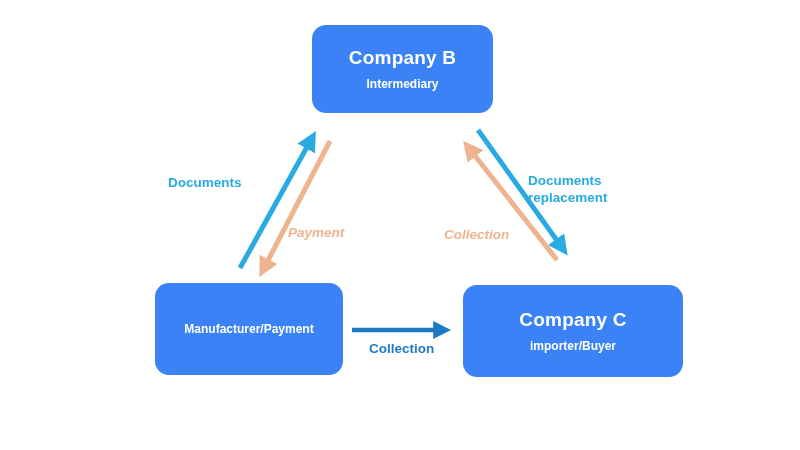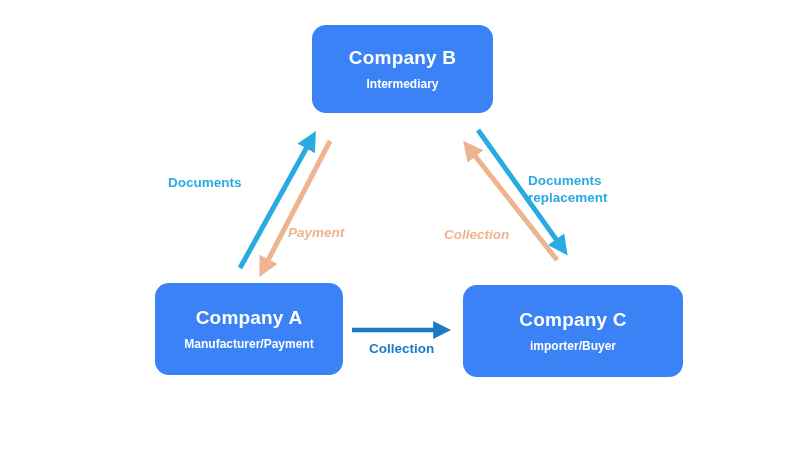--- a/index.html
+++ b/index.html
@@ -92,21 +92,20 @@
 
     <line x1="352" y1="330" x2="444" y2="330" stroke="#1F7AC4" stroke-width="4.5" marker-end="url(#head-blue)"></line>
   </svg>
 
   <div class="node" id="node-b">
     <div class="title">Company B</div>
     <div class="subtitle">Intermediary</div>
   </div>
 
   <div class="node" id="node-a">
-    <div class="title">Company A</div>
     <div class="subtitle">Manufacturer/Payment</div>
   </div>
 
   <div class="node" id="node-c">
     <div class="title">Company C</div>
     <div class="subtitle">importer/Buyer</div>
   </div>
 
   <div class="edge-label lbl-cyan" id="lbl-documents">Documents</div>
 

